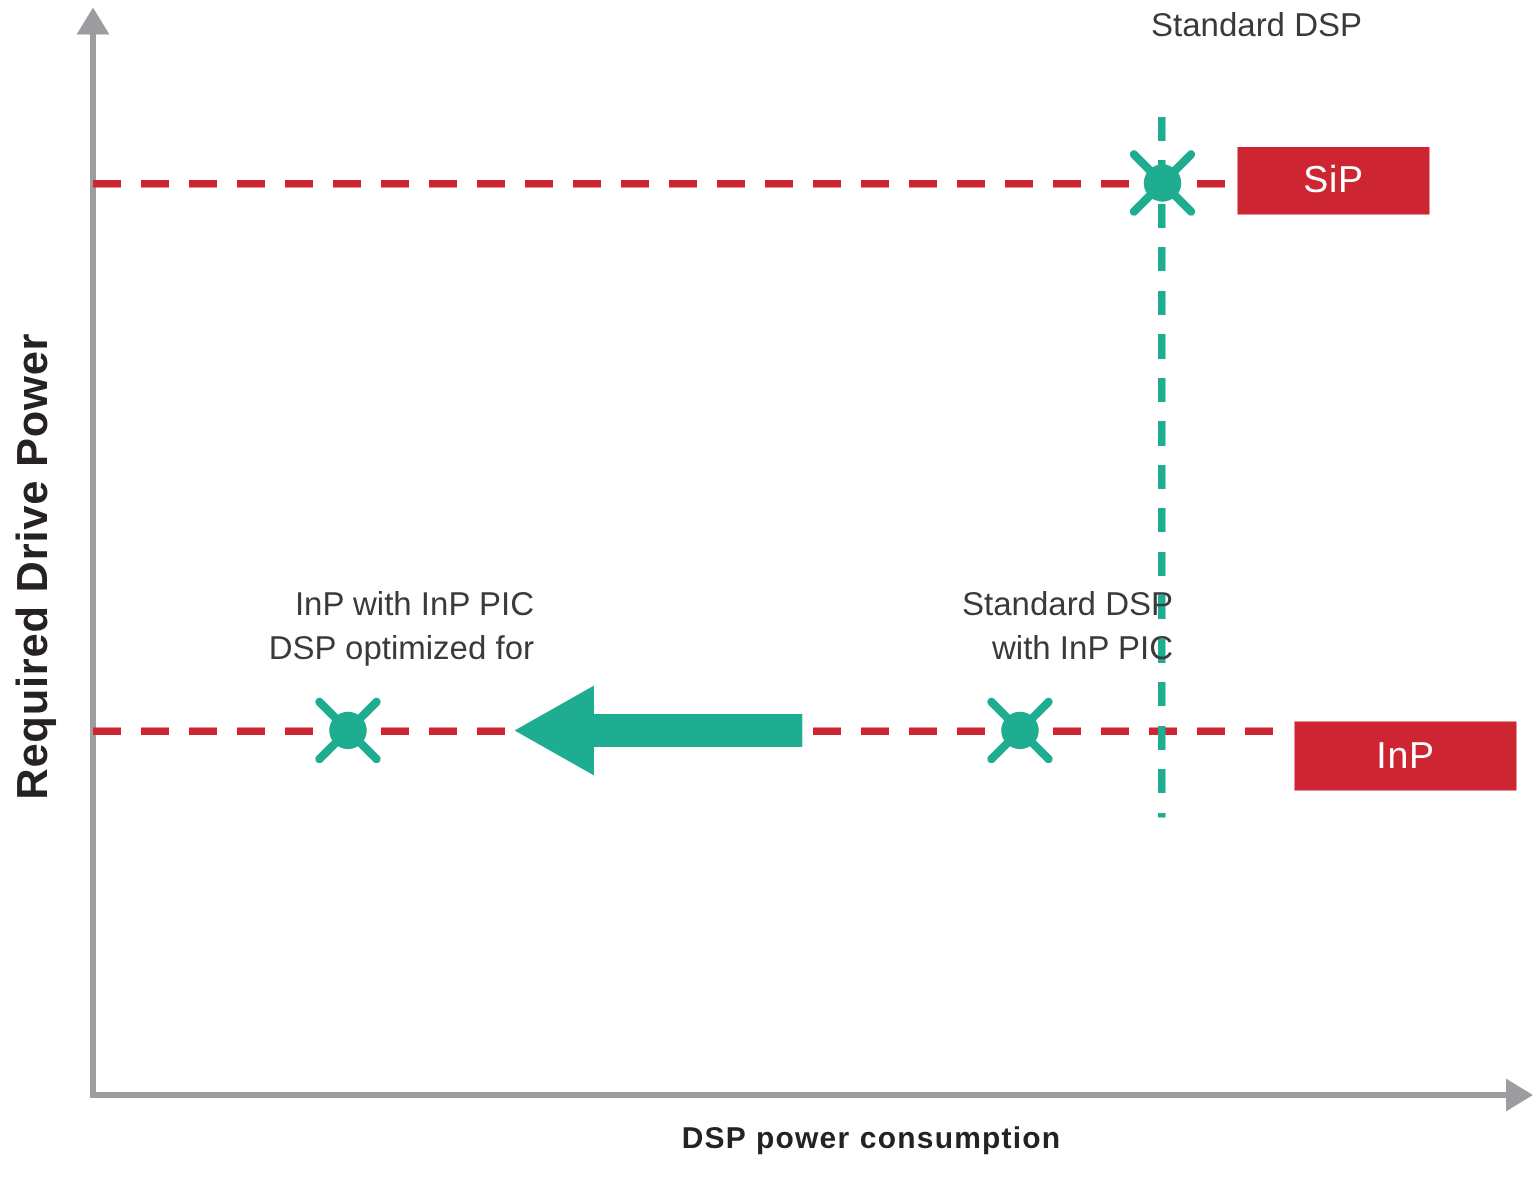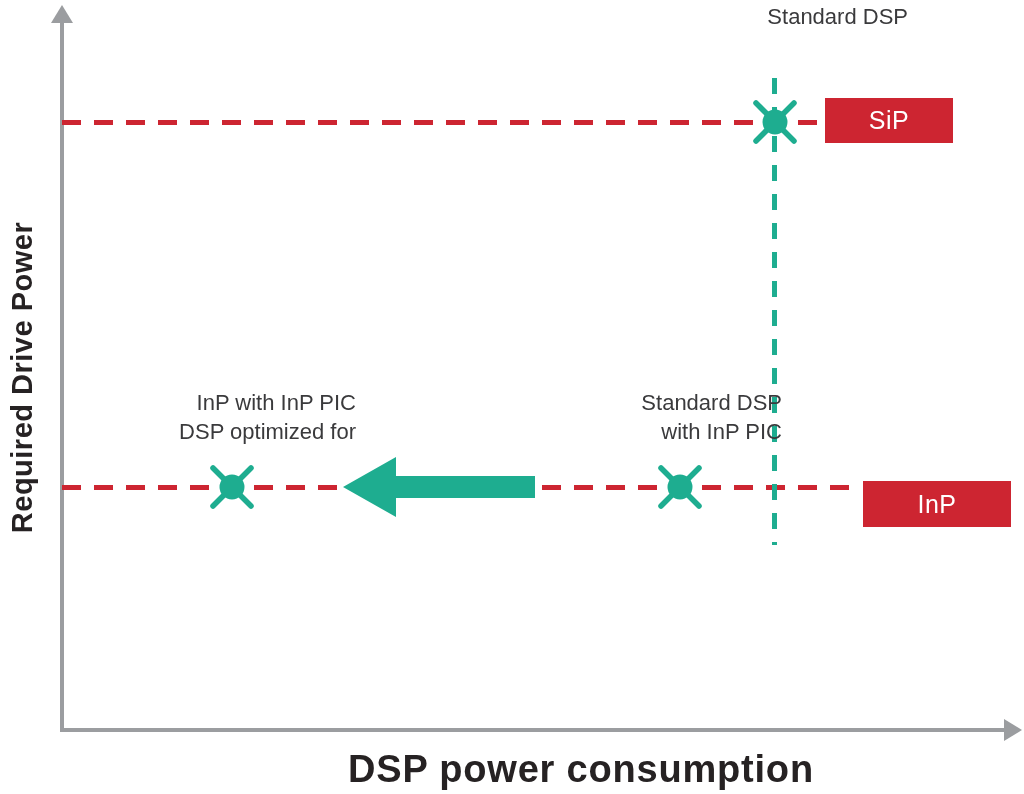--- a/index.html
+++ b/index.html
@@ -57,21 +57,21 @@
     font-size: 29px;
     font-weight: bold;
     letter-spacing: 0.5px;
     color: var(--axis-text);
   }
   .x-title {
     position: absolute;
     left: 331px; top: 748px;
     width: 500px;
     text-align: center;
-    font-size: 38px;
+    font-size: 20px;
     font-weight: bold;
     letter-spacing: 0.8px;
     color: var(--axis-text);
   }
   
   .dash-h {
     position: absolute;
     height: 5px;
     background: repeating-linear-gradient(to right,
       var(--red) 0 19px, transparent 19px 32px);

